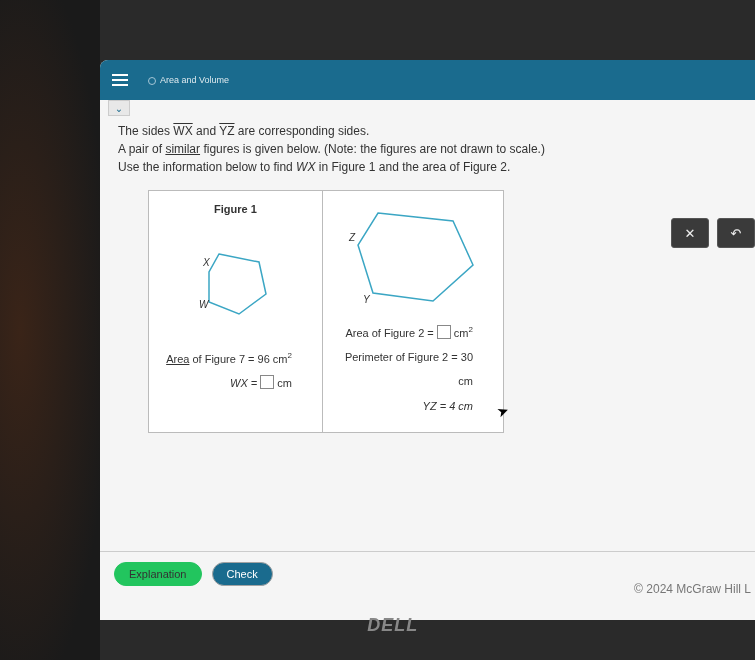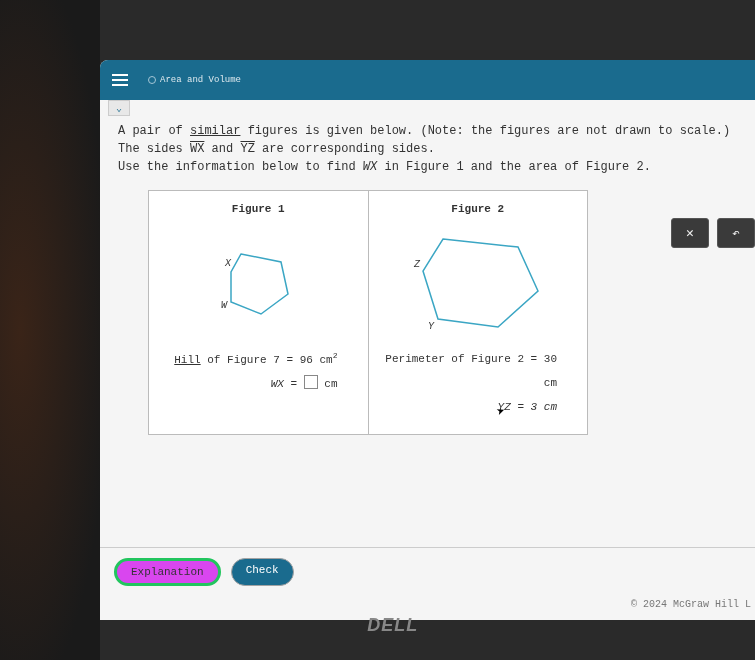--- a/index.html
+++ b/index.html
@@ -13,21 +13,20 @@
   }
   .screen {
     position: absolute;
     left: 100px;
     top: 60px;
     right: 0;
     bottom: 40px;
     background: #f5f5f5;
     border-top-left-radius: 8px;
     overflow: hidden;
-    font-family: Liberation Mono, monospace;
   }
   .header {
     background: #1a6b8e;
     color: #fff;
     display: flex;
     align-items: center;
     padding: 8px 12px;
     font-size: 11px;
   }
   .hamburger {
@@ -56,21 +55,21 @@
     font-size: 12px;
     color: #333;
   }
   .intro { line-height: 1.5; margin-bottom: 14px; }
   .intro .overline { text-decoration: overline; }
   .intro .underline { text-decoration: underline; }
   .figures {
     display: flex;
     border: 1px solid #bbb;
     margin-left: 30px;
-    width: 440px;
+    width: 356px;
     background: #fff;
   }
   .fig {
     flex: 1;
     border-right: 1px solid #bbb;
     padding: 12px 10px 14px 10px;
     text-align: center;
   }
   .fig:last-child { border-right: none; }
   .fig-title { font-weight: bold; font-size: 11px; margin-bottom: 14px; }
@@ -108,25 +107,25 @@
     padding: 10px 14px;
     background: #f5f5f5;
     display:flex; gap:10px;
   }
   .btn {
     font-size: 11px;
     padding: 5px 14px;
     border-radius: 14px;
     cursor:pointer;
   }
-  .btn-outline { border:3px solid #22c55e; background:#d946ef; color:#333; }
+  .btn-outline { border:1px solid #22c55e; background:#22c55e; color:#333; }
   .btn-primary { border:1px solid #a3a3a3; background:#1a6b8e; color:#fff; }
   .copyright {
-    position:absolute; right:4px; bottom:10px;
-    font-size: 10px; color:#777;
+    position:absolute; right:4px; bottom:24px;
+    font-size: 12px; color:#777;
   }
   .dell-logo {
     position:absolute;
     bottom: 24px; left: 50%; transform: translateX(-20%);
     color: #888;
     font-family: sans-serif;
     font-weight: bold;
     letter-spacing: 1px;
     font-size: 18px;
     font-style: italic;
@@ -161,63 +160,65 @@
         <span class="bullet"></span><span>Area and Volume</span>
       </span>
     </div>
   </div>
 
   <div class="content">
     <div class="chevron-tab">⌄</div>
 
     <div class="intro">
       <div>
+        <span>The sides </span><span class="overline">WX</span><span> and </span><span class="overline">YZ</span><span> are corresponding sides.</span>
+      </div>
+      <div>
         <span>A pair of </span><span class="underline">similar</span><span> figures is given below. (Note: the figures are not drawn to scale.)</span>
-      </div>
-      <div>
-        <span>The sides </span><span class="overline">WX</span><span> and </span><span class="overline">YZ</span><span> are corresponding sides.</span>
       </div>
       <div style="">
         <span>Use the information below to find </span><i><span>WX</span></i><span> in Figure 1 and the area of Figure 2.</span>
       </div>
     </div>
 
     <div class="figures">
 
       <div class="fig">
         <div class="fig-title">Figure 1</div>
         <div class="poly-wrap">
           <svg width="110" height="100">
             <polygon points="38,20 78,28 85,60 58,80 28,68 28,38" fill="none" stroke="#3ba6c4" stroke-width="1.5"></polygon>
             <text x="22" y="32" font-size="10" font-style="italic" fill="#333">X</text>
             <text x="18" y="74" font-size="10" font-style="italic" fill="#333">W</text>
           </svg>
         </div>
         <div class="eqs">
           <div>
-            <span class="u">Hill</span><span> of Figure 7  =  96 cm</span><sup>2</sup>
+            <span class="u">Area</span><span> of Figure 7  =  96 cm</span><sup>2</sup>
           </div>
           <div>
             <i><span>WX  =  </span></i><span class="inputbox"></span><span> cm</span>
           </div>
         </div>
       </div>
 
       <div class="fig">
-        <div class="fig-title">Figure 2</div>
         <div class="poly-wrap">
           <svg width="160" height="110">
             <polygon points="45,10 120,18 140,62 100,98 40,90 25,42" fill="none" stroke="#3ba6c4" stroke-width="1.5"></polygon>
             <text x="16" y="38" font-size="10" font-style="italic" fill="#333">Z</text>
             <text x="30" y="100" font-size="10" font-style="italic" fill="#333">Y</text>
           </svg>
         </div>
         <div class="eqs">
+          <div>
+            <span>Area of Figure 2  =  </span><span class="inputbox"></span><span> cm</span><sup>2</sup>
+          </div>
           <div>Perimeter of Figure 2  =  30 cm</div>
-          <div><i><span>YZ  =  3 cm</span></i></div>
+          <div><i><span>YZ  =  4 cm</span></i></div>
         </div>
       </div>
 
     </div>
 
     <div class="cursor-arrow">➤</div>
   </div>
 
   <div class="right-tools">
     <div class="tool-btn">✕</div>

